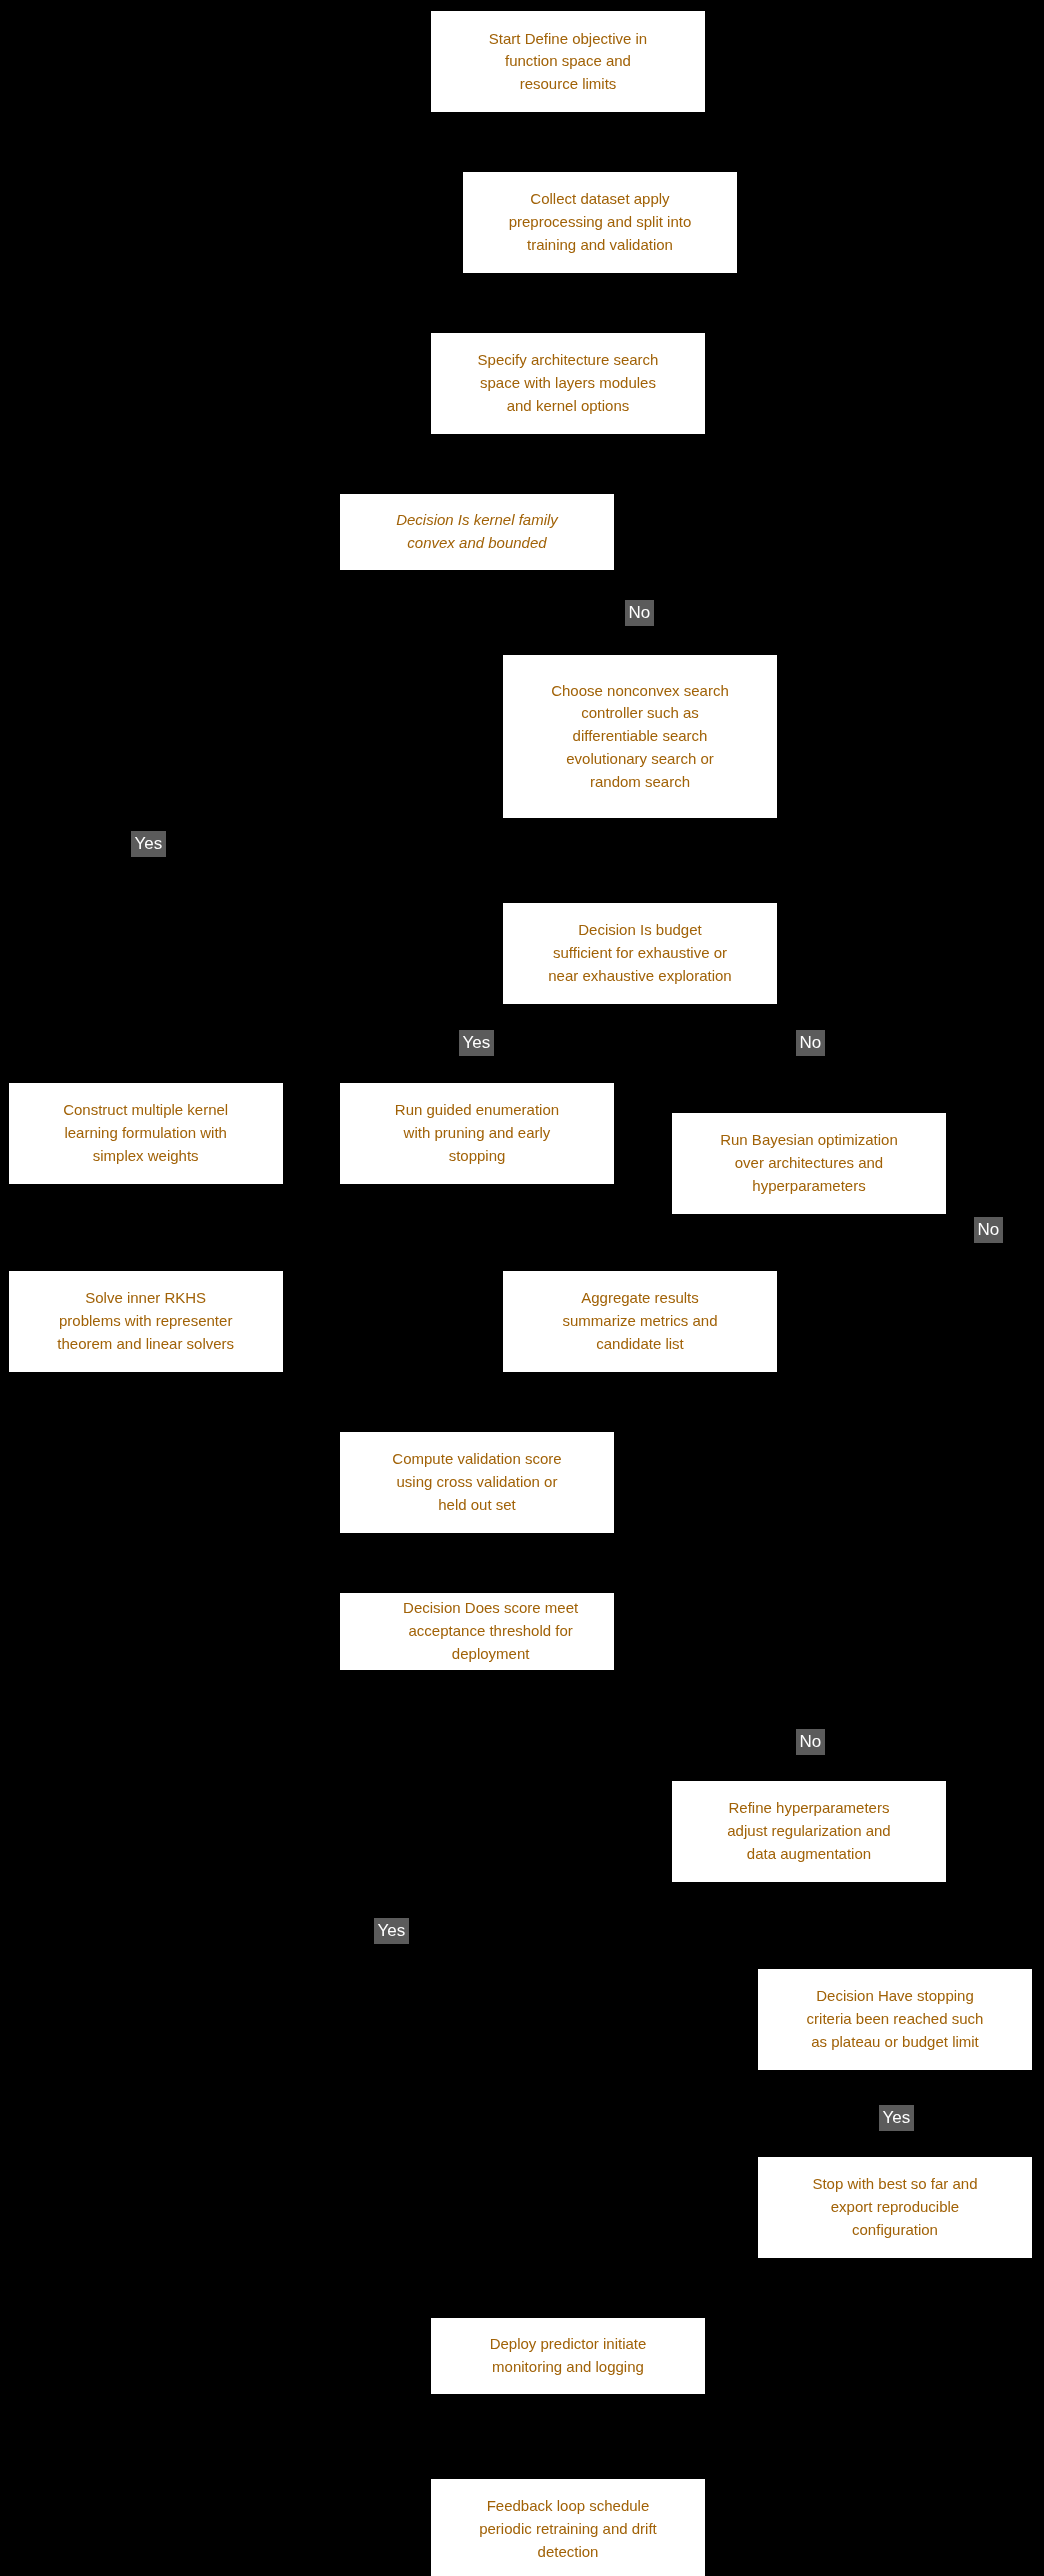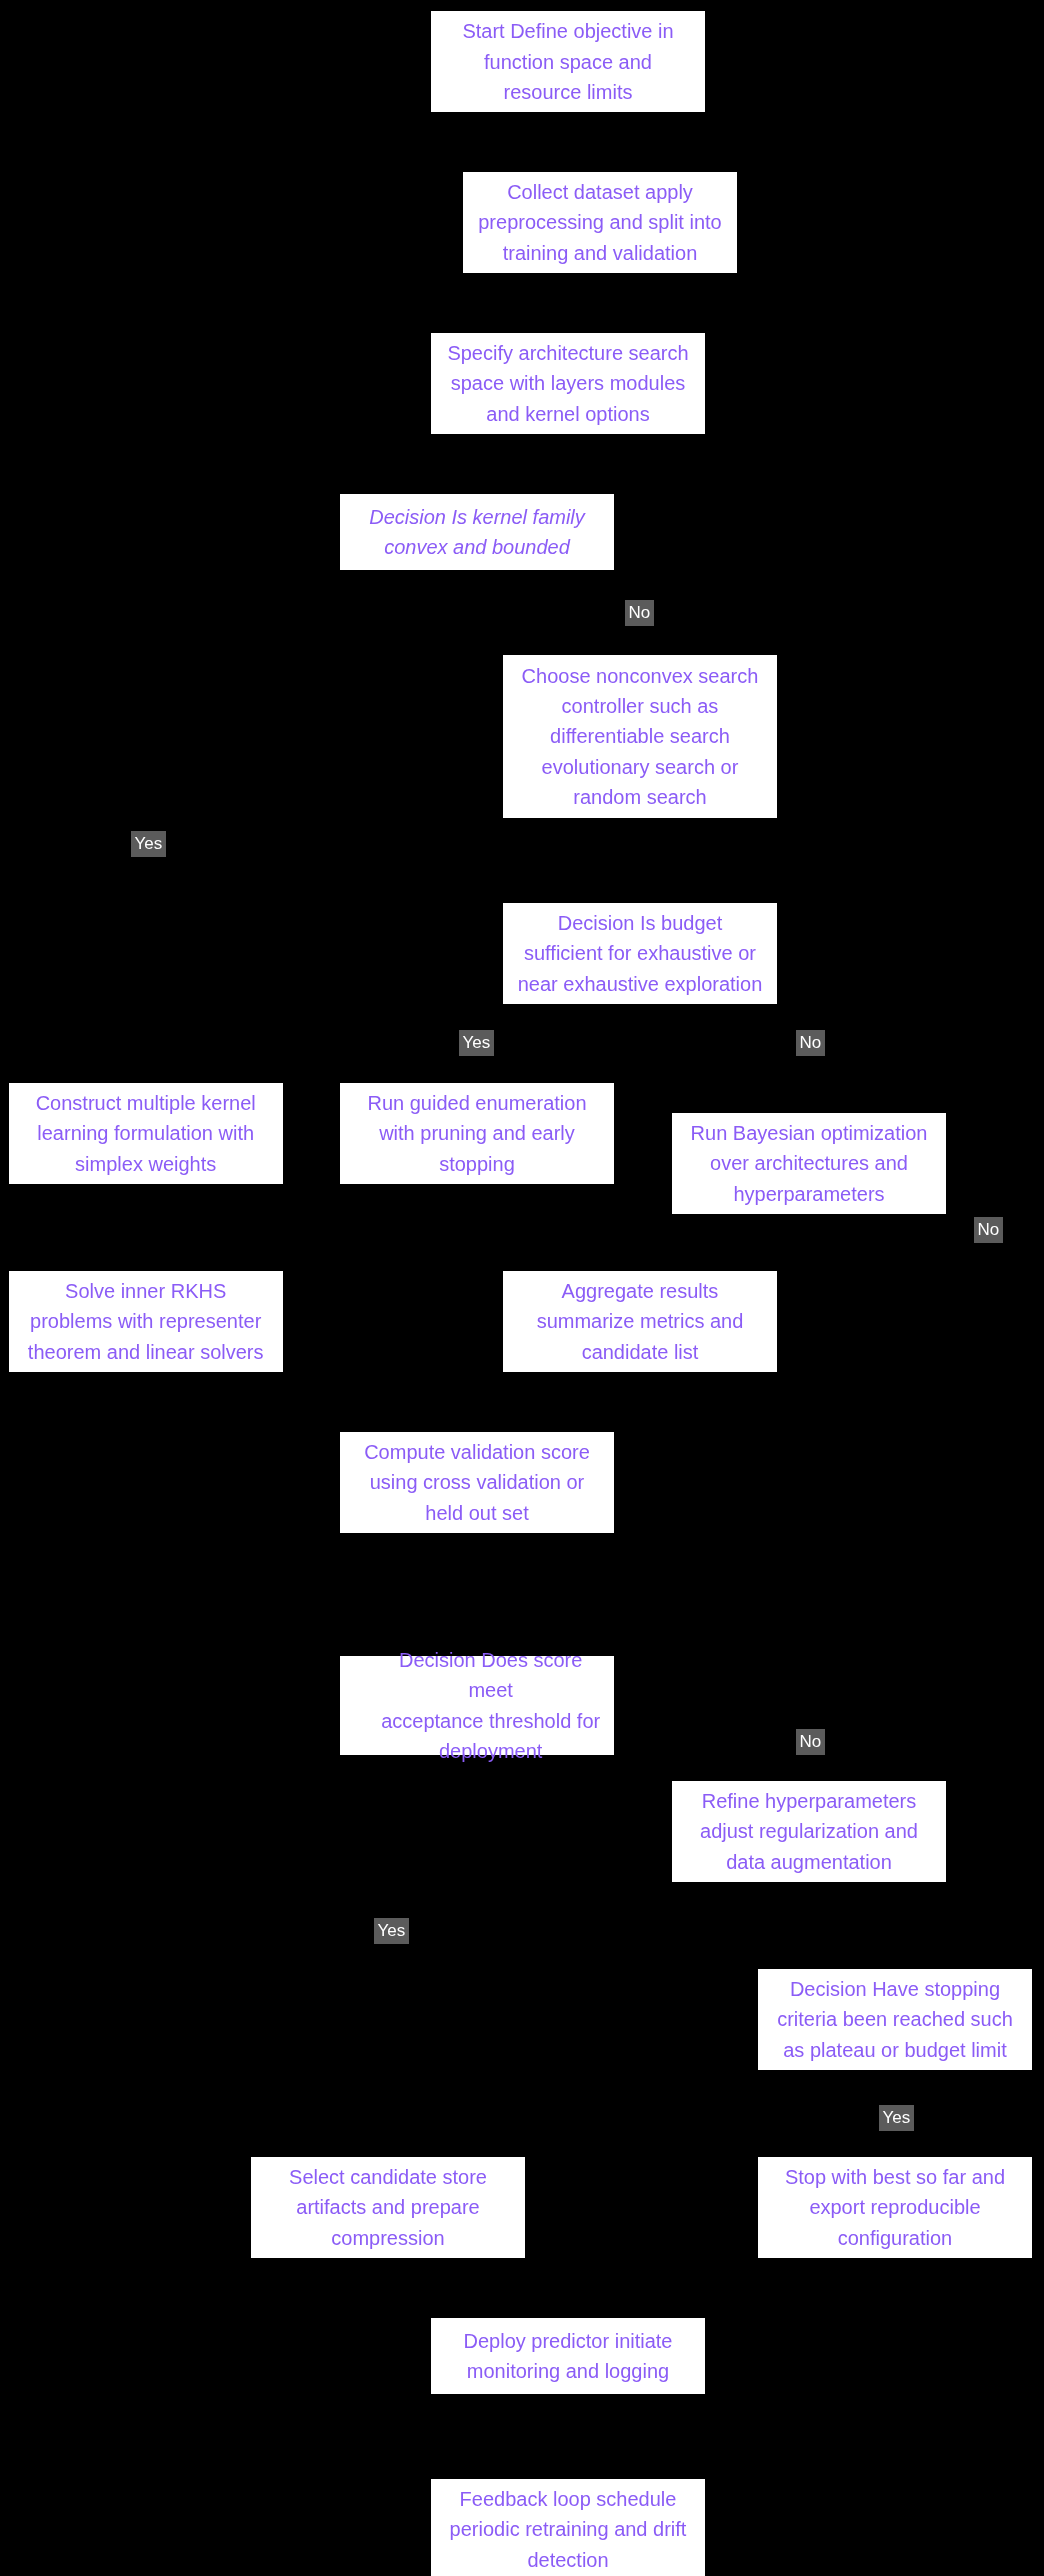--- a/index.html
+++ b/index.html
@@ -19,26 +19,26 @@
     position: absolute;
     left: 0; top: 0;
     width: 1044px;
     height: 2576px;
     background: #000000;
   }
   .node {
     position: absolute;
     box-sizing: border-box;
     background: #ffffff;
-    color: #8b5cf6;
+    color: #a16207;
     display: flex;
     align-items: center;
     justify-content: center;
     text-align: center;
-    font-size: 20px;
+    font-size: 15px;
     line-height: 1.52;
     padding: 5.2px 8.7px;
     border: 0;
   }
   .node .nodetext {
     display: block;
     white-space: pre-line;
   }
   .edge-label {
     position: absolute;
@@ -111,39 +111,34 @@
     <div class="node" style="left: 503px; top: 1271px; width: 274px; height: 101px;">
       <span class="nodetext">Aggregate results
 summarize metrics and
 candidate list</span>
     </div>
     <div class="node" style="left: 340px; top: 1432px; width: 274px; height: 101px;">
       <span class="nodetext">Compute validation score
 using cross validation or
 held out set</span>
     </div>
-    <div class="node" style="left: 340px; top: 1656px; width: 274px; height: 99px; padding-left: 36px;">
+    <div class="node" style="left: 340px; top: 1593px; width: 274px; height: 77px; padding-left: 36px;">
       <span class="nodetext">Decision Does score meet
 acceptance threshold for
 deployment</span>
     </div>
     <div class="node" style="left: 672px; top: 1781px; width: 274px; height: 101px;">
       <span class="nodetext">Refine hyperparameters
 adjust regularization and
 data augmentation</span>
     </div>
     <div class="node" style="left: 758px; top: 1969px; width: 274px; height: 101px;">
       <span class="nodetext">Decision Have stopping
 criteria been reached such
 as plateau or budget limit</span>
-    </div>
-    <div class="node" style="left: 251px; top: 2157px; width: 274px; height: 101px;">
-      <span class="nodetext">Select candidate store
-artifacts and prepare
-compression</span>
     </div>
     <div class="node" style="left: 758px; top: 2157px; width: 274px; height: 101px;">
       <span class="nodetext">Stop with best so far and
 export reproducible
 configuration</span>
     </div>
     <div class="node" style="left: 431px; top: 2318px; width: 274px; height: 76px;">
       <span class="nodetext">Deploy predictor initiate
 monitoring and logging</span>
     </div>

